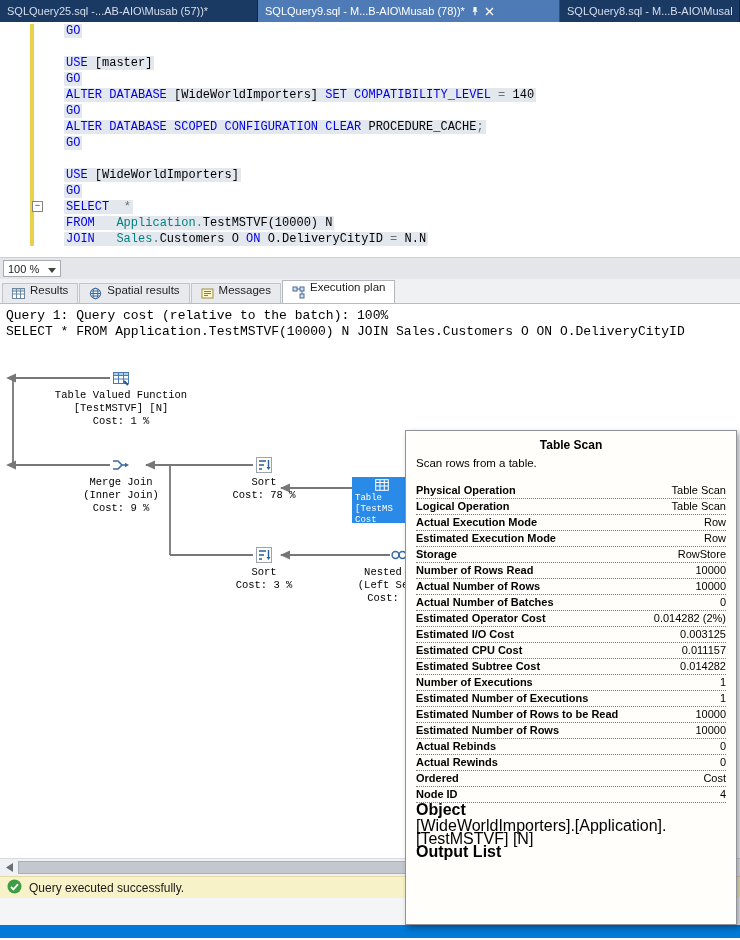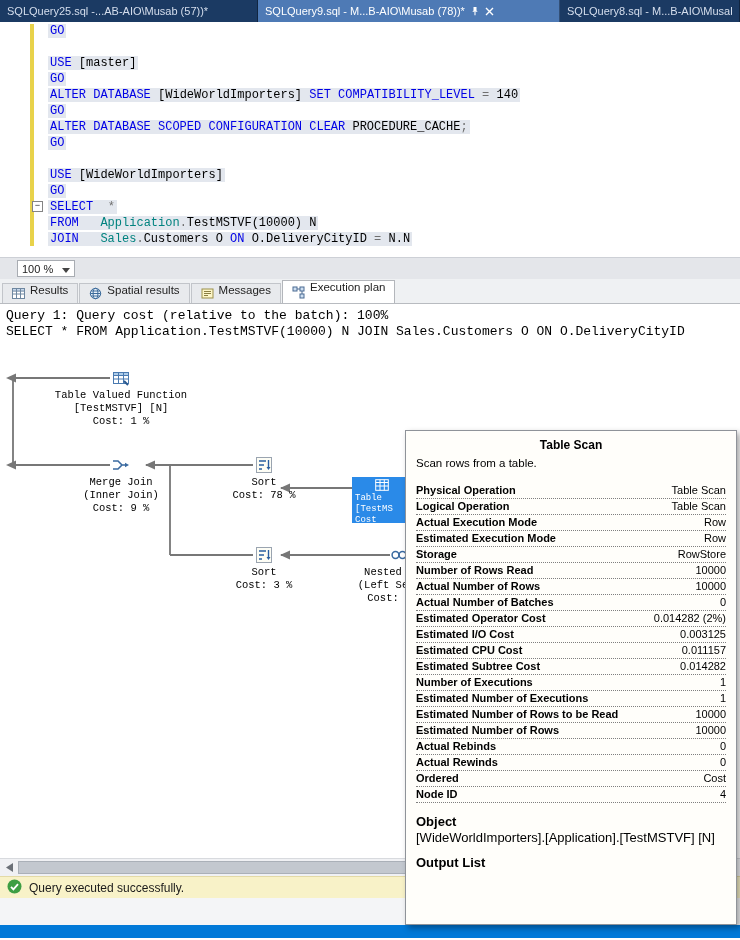--- a/index.html
+++ b/index.html
@@ -13,38 +13,38 @@
            color:#d5deed;white-space:nowrap;overflow:hidden;box-sizing:border-box;
            border-right:1px solid rgba(0,0,0,.35);}
   .doc-tab:nth-child(1){width:258px;}
   .doc-tab:nth-child(2){width:302px;background:var(--active-tab-bg,#4e7ab5);color:#fff;}
   .doc-tab:nth-child(3){flex:1;}
   .tab-label{overflow:hidden;text-overflow:clip;}
   .tab-ico{display:flex;align-items:center;flex:none;}
 
   
   #editor{position:absolute;left:0;top:22px;width:740px;height:235px;background:#fff;}
-  #ed-lines{position:absolute;left:0;top:1px;right:0;
+  #ed-lines{position:absolute;left:16px;top:1px;right:0;
             font-family:"Liberation Mono",monospace;font-size:12px;}
   .ed-line{height:16px;line-height:16px;padding-left:48px;white-space:pre;}
   .ed-text{background:var(--statement-highlight,#e3e7ee);padding:0 2px;}
   .tok-kw{color:var(--keyword,#0000e6);}
   .tok-plain{color:#000;}
   .tok-schema{color:var(--schema,#00827f);}
   .tok-op{color:#6f6f6f;}
   #change-bar{position:absolute;left:30px;top:2px;width:4px;height:222px;
               background:var(--track-changes-yellow,#e8d24a);}
   #fold-marker{position:absolute;left:32px;top:179px;width:11px;height:11px;
                border:1px solid #848484;background:#fff;color:#222;box-sizing:border-box;
                font:9px/9px "Liberation Mono",monospace;text-align:center;}
 
   
   #zoom-strip{position:absolute;left:0;top:257px;width:740px;height:22px;background:#e4e6ea;
               border-top:1px solid #cdd0d6;display:flex;align-items:center;box-sizing:border-box;}
-  #zoom-combo{margin-left:17px;width:58px;height:17px;background:#fff;border:1px solid #a8acb2;
+  #zoom-combo{margin-left:3px;width:58px;height:17px;background:#fff;border:1px solid #a8acb2;
               display:flex;align-items:center;justify-content:space-between;padding:0 4px;
               font-size:11px;color:#222;box-sizing:border-box;}
 
   
   #result-tabs{position:absolute;left:0;top:279px;width:740px;height:24px;background:#eff1f3;
                display:flex;align-items:flex-end;padding-left:2px;box-sizing:border-box;gap:1px;}
   .rtab{display:flex;gap:5px;height:20px;padding:0 9px;background:#e8eaed;
         border:1px solid #c2c5ca;border-bottom:none;font-size:11.5px;color:#222;box-sizing:border-box;}
   .rtab.active{background:#fff;height:23px;border-color:#b3b6bb;}
   .rtab-icon{display:flex;align-items:center;}
@@ -85,21 +85,21 @@
 
   
   #tooltip{position:absolute;left:405px;top:430px;width:332px;height:495px;background:#fffefa;
            border:1px solid #8f9399;box-shadow:3px 3px 6px rgba(0,0,0,.35);z-index:100;
            box-sizing:border-box;padding:5px 10px;color:#000;overflow:hidden;}
   #tt-title{text-align:center;font-weight:bold;font-size:12px;margin:2px 0 5px;}
   #tt-desc{font-size:11.5px;margin:0 0 14px;}
   .tt-row{display:flex;justify-content:space-between;align-items:baseline;
           border-bottom:1px dotted #7f7f7f;padding:1px 0;font-size:11px;line-height:13px;}
   .tt-row .lab{font-weight:bold;}
-  .tt-section{margin-top:12px;font-size:13px;line-height:13px;}
+  .tt-section{font-size:16px;line-height:13px;}
   .tt-section .lab{font-weight:bold;display:block;}
   .tt-section .val{display:block;margin-top:3px;}
 </style>
 </head>
 <body>
 
 <div id="app">
 
   <div id="tab-bar">
       <div class="doc-tab">

